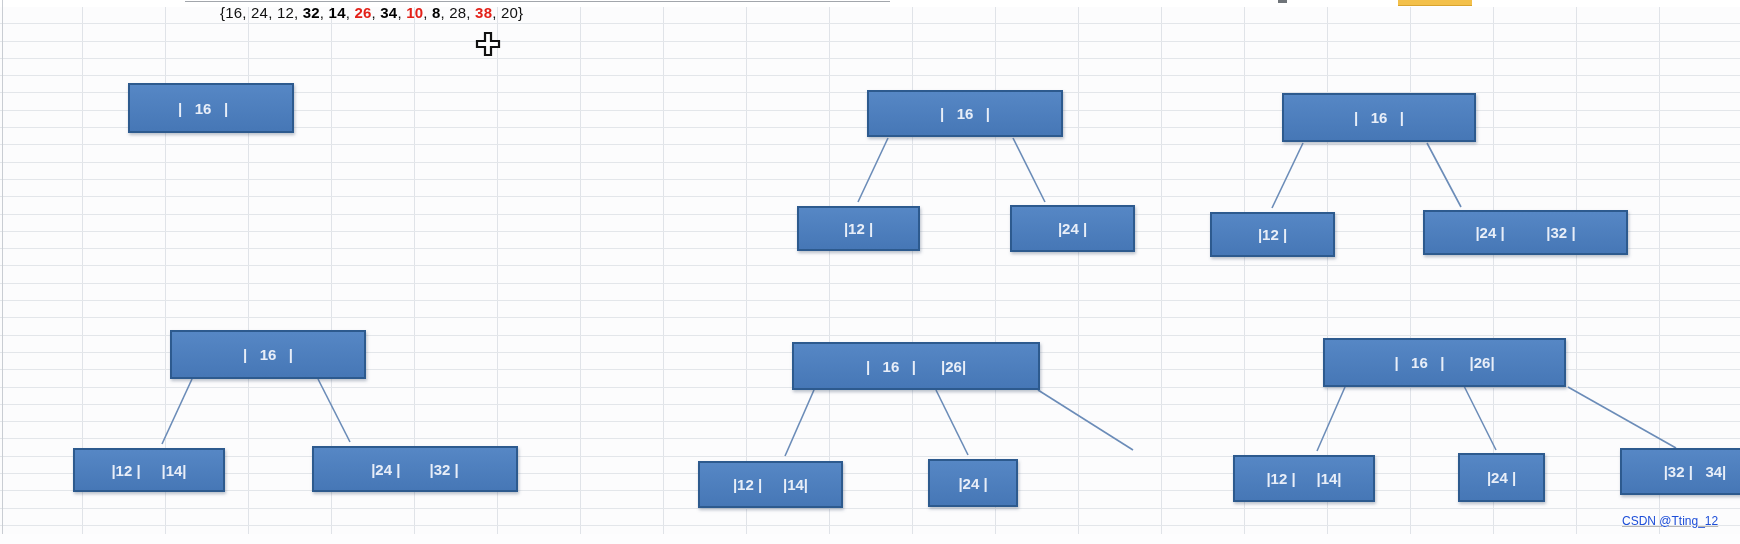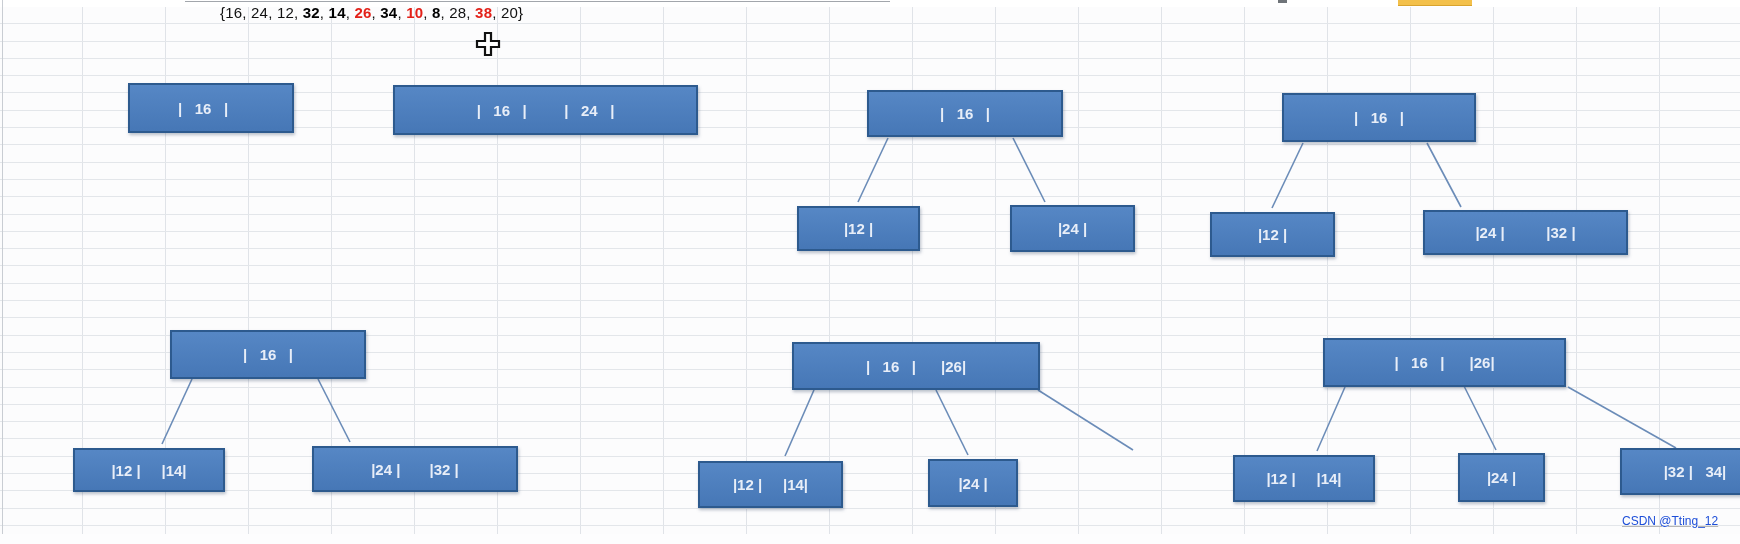--- a/index.html
+++ b/index.html
@@ -83,21 +83,20 @@
     <line x1="814" y1="390" x2="785" y2="456"></line>
     <line x1="936" y1="390" x2="968" y2="455"></line>
     <line x1="1038" y1="390" x2="1133" y2="450"></line>
     <line x1="1345" y1="387" x2="1317" y2="451"></line>
     <line x1="1464" y1="386" x2="1496" y2="450"></line>
     <line x1="1568" y1="387" x2="1676" y2="448"></line>
   </svg>
 
   <div class="node shift-right" style="left:128px;top:83px;width:166px;height:50px;">|   16   |</div>
 
-  <div class="node" style="left:393px;top:85px;width:305px;height:50px;">|   16   |         |   24   |</div>
 
   <div class="node" style="left:867px;top:90px;width:196px;height:47px;">|   16   |</div>
   <div class="node" style="left:797px;top:206px;width:123px;height:45px;">|12 |</div>
   <div class="node" style="left:1010px;top:205px;width:125px;height:47px;">|24 |</div>
 
   <div class="node" style="left:1282px;top:93px;width:194px;height:49px;">|   16   |</div>
   <div class="node" style="left:1210px;top:212px;width:125px;height:45px;">|12 |</div>
   <div class="node" style="left:1423px;top:210px;width:205px;height:45px;">|24 |          |32 |</div>
 
   <div class="node" style="left:170px;top:330px;width:196px;height:49px;">|   16   |</div>

